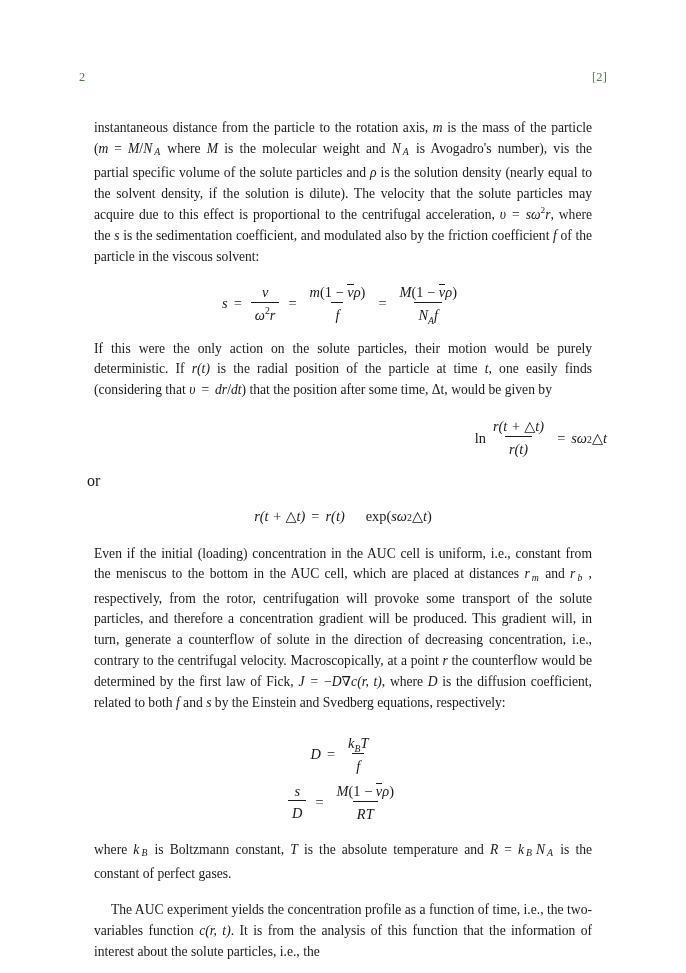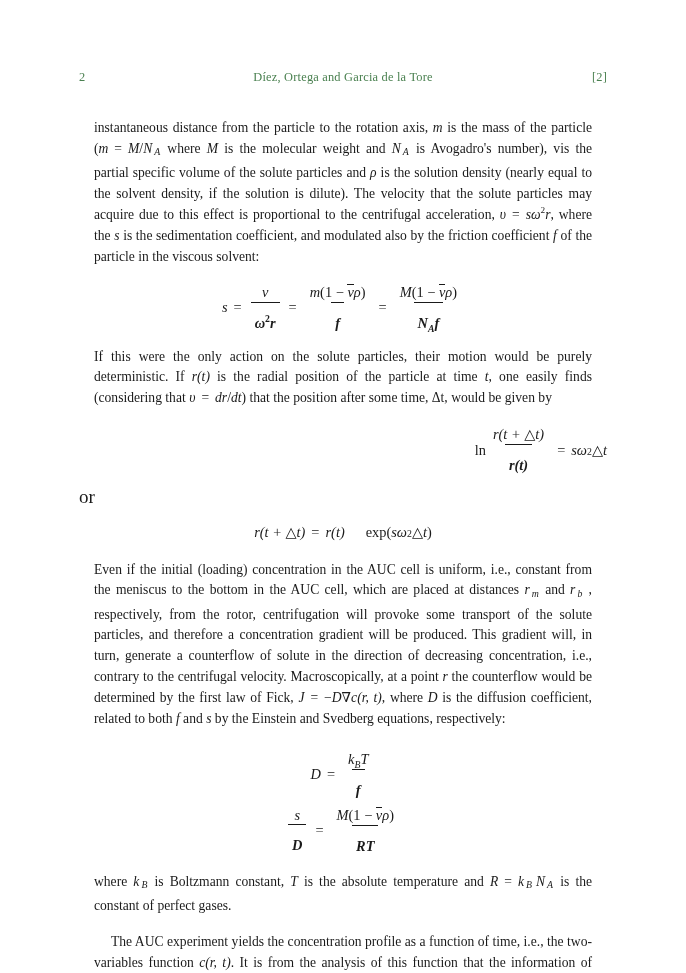--- a/index.html
+++ b/index.html
@@ -53,21 +53,21 @@
     margin: 15px;
     font-size: 13.6px;
     line-height: 20.9px;
     text-align: justify;
     text-justify: inter-word;
     -webkit-hyphens: none;
     hyphens: none;
   }
   p.body.noindent { text-indent: 0; }
   p.body.indent { text-indent: 17px; }
-  .oneword { margin: 0; font-size: 19px; line-height: 20.9px; }
+  .oneword { margin: 8px; font-size: 16px; line-height: 20.9px; }
 
   
   .math, .mi, .mo, .mn {
     font-family: "Liberation Serif", "DejaVu Serif", serif;
   }
   .mi { font-style: italic; }
   .mup { font-style: normal; }
   .display {
     text-align: center;
     font-size: 14.4px;
@@ -84,23 +84,22 @@
   .frac {
     display: inline-flex;
     flex-direction: column;
     align-items: center;
     vertical-align: middle;
     margin: 0 3px;
     line-height: 1.08;
   }
   .frac > .num { padding: 0 4px 1px 4px; }
   .frac > .den {
-    padding: 13px 4px 0 4px;
+    padding: 5px 4px 0 4px;
     border-top: 1.05px solid #1a1a1a;
-    font-weight: bold;
   }
   .op { margin: 0 6px; font-style: normal; }
   sup.sm { font-size: 0.68em; vertical-align: super; line-height: 0; font-style: normal; }
   sub.sm { font-size: 0.68em; vertical-align: sub;  line-height: 0; font-style: italic; }
   .ovbar { border-top: 1px solid #1a1a1a; padding-top: 0px; display: inline-block; line-height: 1.0; }
   .stack {
     display: inline-flex;
     flex-direction: column;
     align-items: center;
     gap: 9px;
@@ -109,21 +108,20 @@
   .inl { white-space: nowrap; }
   .sub-in { font-size: 0.72em; vertical-align: -0.22em; font-style: italic; padding-left: 2px; padding-right: 1px; }
 </style>
 </head>
 <body>
 
 <div class="page">
 
   <div class="runhead" style="color: rgb(74, 128, 80);">
     <span class="rh-left">2</span>
-    <span class="rh-center">Díez, Ortega and Garcia de la Tore</span>
     <span class="rh-right">[2]</span>
   </div>
 
   <div class="col">
 
     <p class="body noindent"><span>instantaneous distance from the particle to the rotation axis, </span><span class="mi">m</span><span> is the mass of the particle (</span><span class="inl"><span class="mi">m</span><span class="op">=</span><span class="mi">M</span><span class="mup">/</span><span class="mi">N</span><span class="sub-in">A</span></span><span> where </span><span class="mi">M</span><span> is the molecular weight and </span><span class="inl"><span class="mi">N</span><span class="sub-in">A</span></span><span> is Avogadro's number), vis the partial specific volume of the solute particles and </span><span class="mi">ρ</span><span> is the solution density (nearly equal to the solvent density, if the solution is dilute).  The velocity that the solute particles may acquire due to this effect is proportional to the centrifugal acceleration, </span><span class="inl"><span class="mi">υ</span><span class="op">=</span><span class="mi">s</span><span class="mi">ω</span><sup class="sm">2</sup><span class="mi">r</span></span><span>, where the </span><span class="mi">s</span><span> is the sedimentation coefficient, and modulated also by the friction coefficient </span><span class="mi">f</span><span> of the particle in the viscous solvent:</span></p>
 
     <div class="display eq1">
       <span class="row">
         <span class="mi">s</span>

